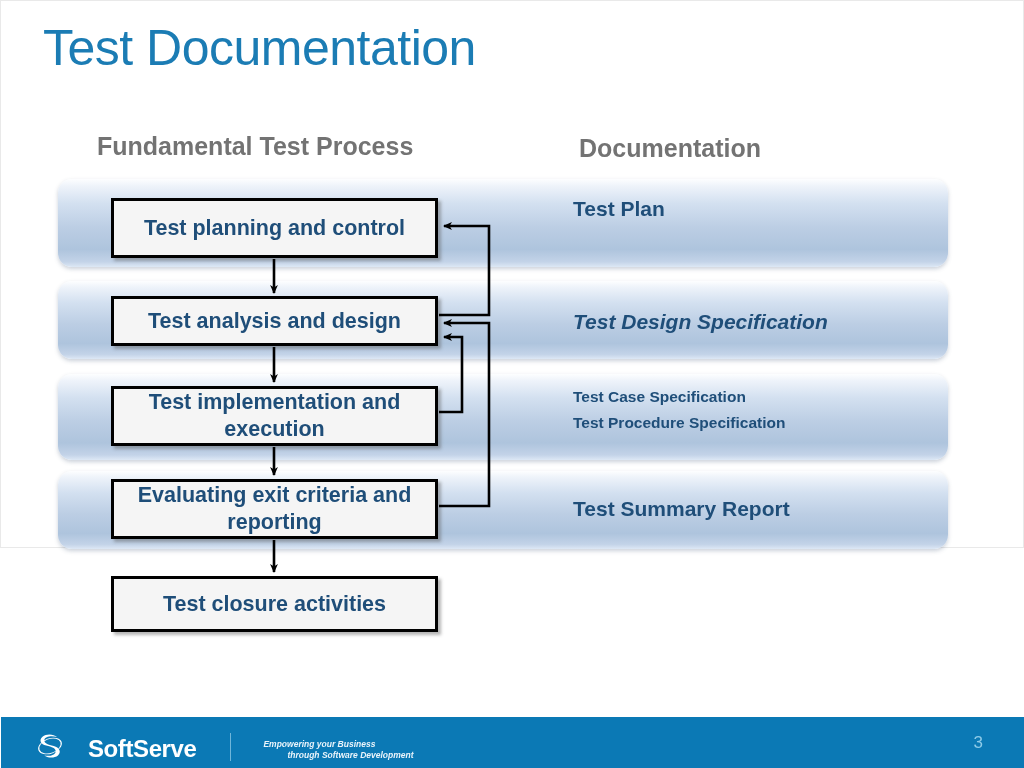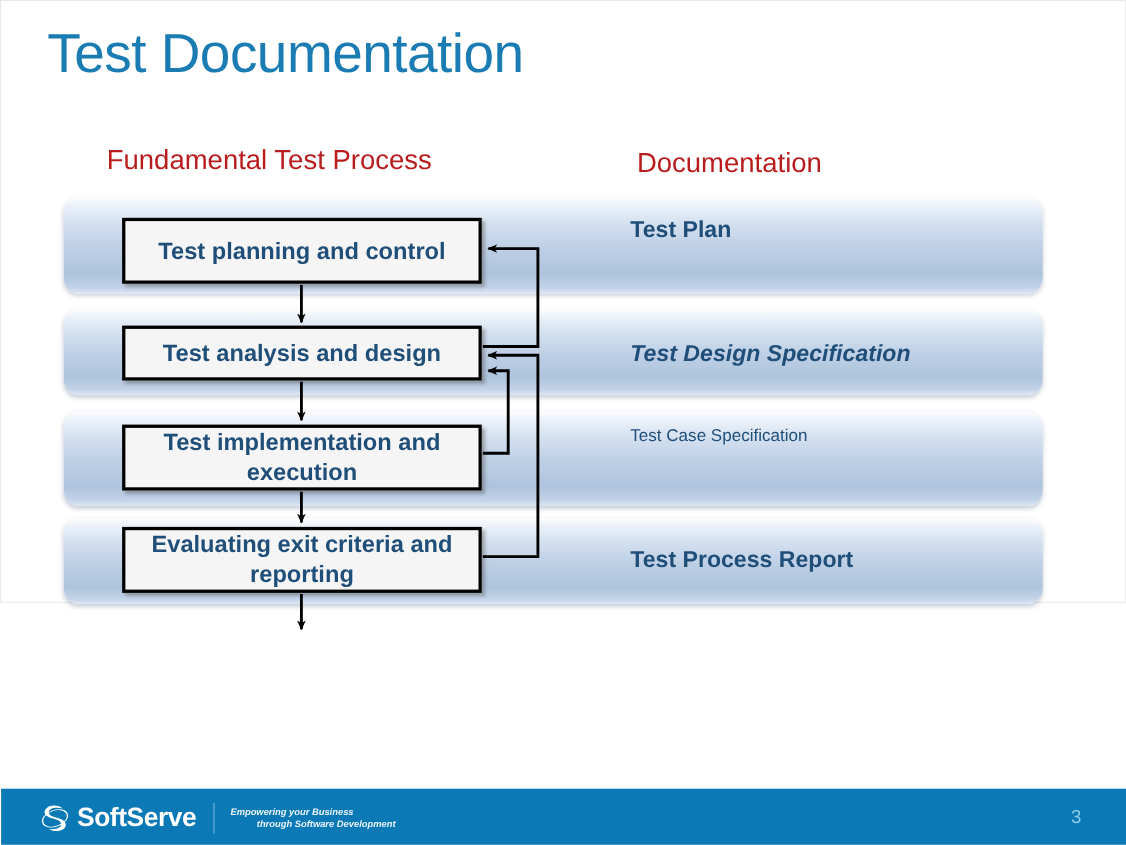--- a/index.html
+++ b/index.html
@@ -29,22 +29,22 @@
     font-weight:400;
     color:#1b7cb4;
     letter-spacing:-0.5px;
     line-height:1.1;
     white-space:nowrap;
   }
 
   
   .col-head{
     position:absolute;
-    font-weight:normal;
-    color:#b91c1c;
+    font-weight:bold;
+    color:#737373;
     white-space:nowrap;
   }
   .col-head.process{
     left:96px;top:131px;
     font-size:25px;
   }
   .col-head.documentation{
     left:578px;top:133px;
     font-size:25px;
   }
@@ -77,21 +77,21 @@
     left:572px;
     color:#1F4E79;
     font-weight:bold;
     white-space:nowrap;
   }
   .doc-label.big{font-size:21px;}
   .doc-multi{
     position:absolute;
     left:572px;
     color:#1F4E79;
-    font-weight:normal;
+    font-weight:bold;
     font-size:15.5px;
     line-height:26px;
   }
 
   
   .pbox{
     position:absolute;
     left:110px;
     width:327px;
     background:#F5F5F5;
@@ -127,22 +127,23 @@
   .footer{
     position:absolute;
     left:0;top:716px;
     width:1024px;height:52px;
     background:#0b79b5;
   }
   .logo-wrap{
     position:absolute;
     left:34px;top:726px;
     display:flex;
-    align-items:center;
+    align-items:flex-end;
     height:34px;
+    gap:18px;
   }
   .logo-mark{
     width:30px;height:30px;
     margin-right:5px;
     flex:0 0 auto;
   }
   .logo-text{
     color:#ffffff;
     font-size:24px;
     font-weight:bold;
@@ -186,28 +187,30 @@
   <div class="bar r2"></div>
   <div class="bar r3"></div>
   <div class="bar r4"></div>
 
   <div class="doc-label big" style="top:196px;">Test Plan</div>
 
   <div class="doc-label big" style="top:309px;font-style:italic;">Test Design Specification</div>
 
   <div class="doc-multi" style="top:383px;">
     <div>Test Case Specification</div>
+    <div>Test Procedure Specification</div>
   </div>
 
-  <div class="doc-label big" style="top:496px;">Test Process Report</div>
+  <div class="doc-label big" style="top:496px;">Test Summary Report</div>
 
   <div class="pbox b2">Test analysis and design</div>
   <div class="pbox b1">Test planning and control</div>
   <div class="pbox b3">Test implementation and execution</div>
   <div class="pbox b4">Evaluating exit criteria and reporting</div>
+  <div class="pbox b5">Test closure activities</div>
 
   <svg class="connectors" viewBox="0 0 1024 700">
     <defs>
       <marker id="ah" markerWidth="9" markerHeight="9" refX="8" refY="4.5" orient="auto" markerUnits="userSpaceOnUse">
         <path d="M0,0.6 L9,4.5 L0,8.4 L2.4,4.5 Z" fill="#000"></path>
       </marker>
     </defs>
 
     <g stroke="#000" stroke-width="2.6" fill="none" marker-end="url(#ah)">
       <path d="M273,258 L273,292"></path>

